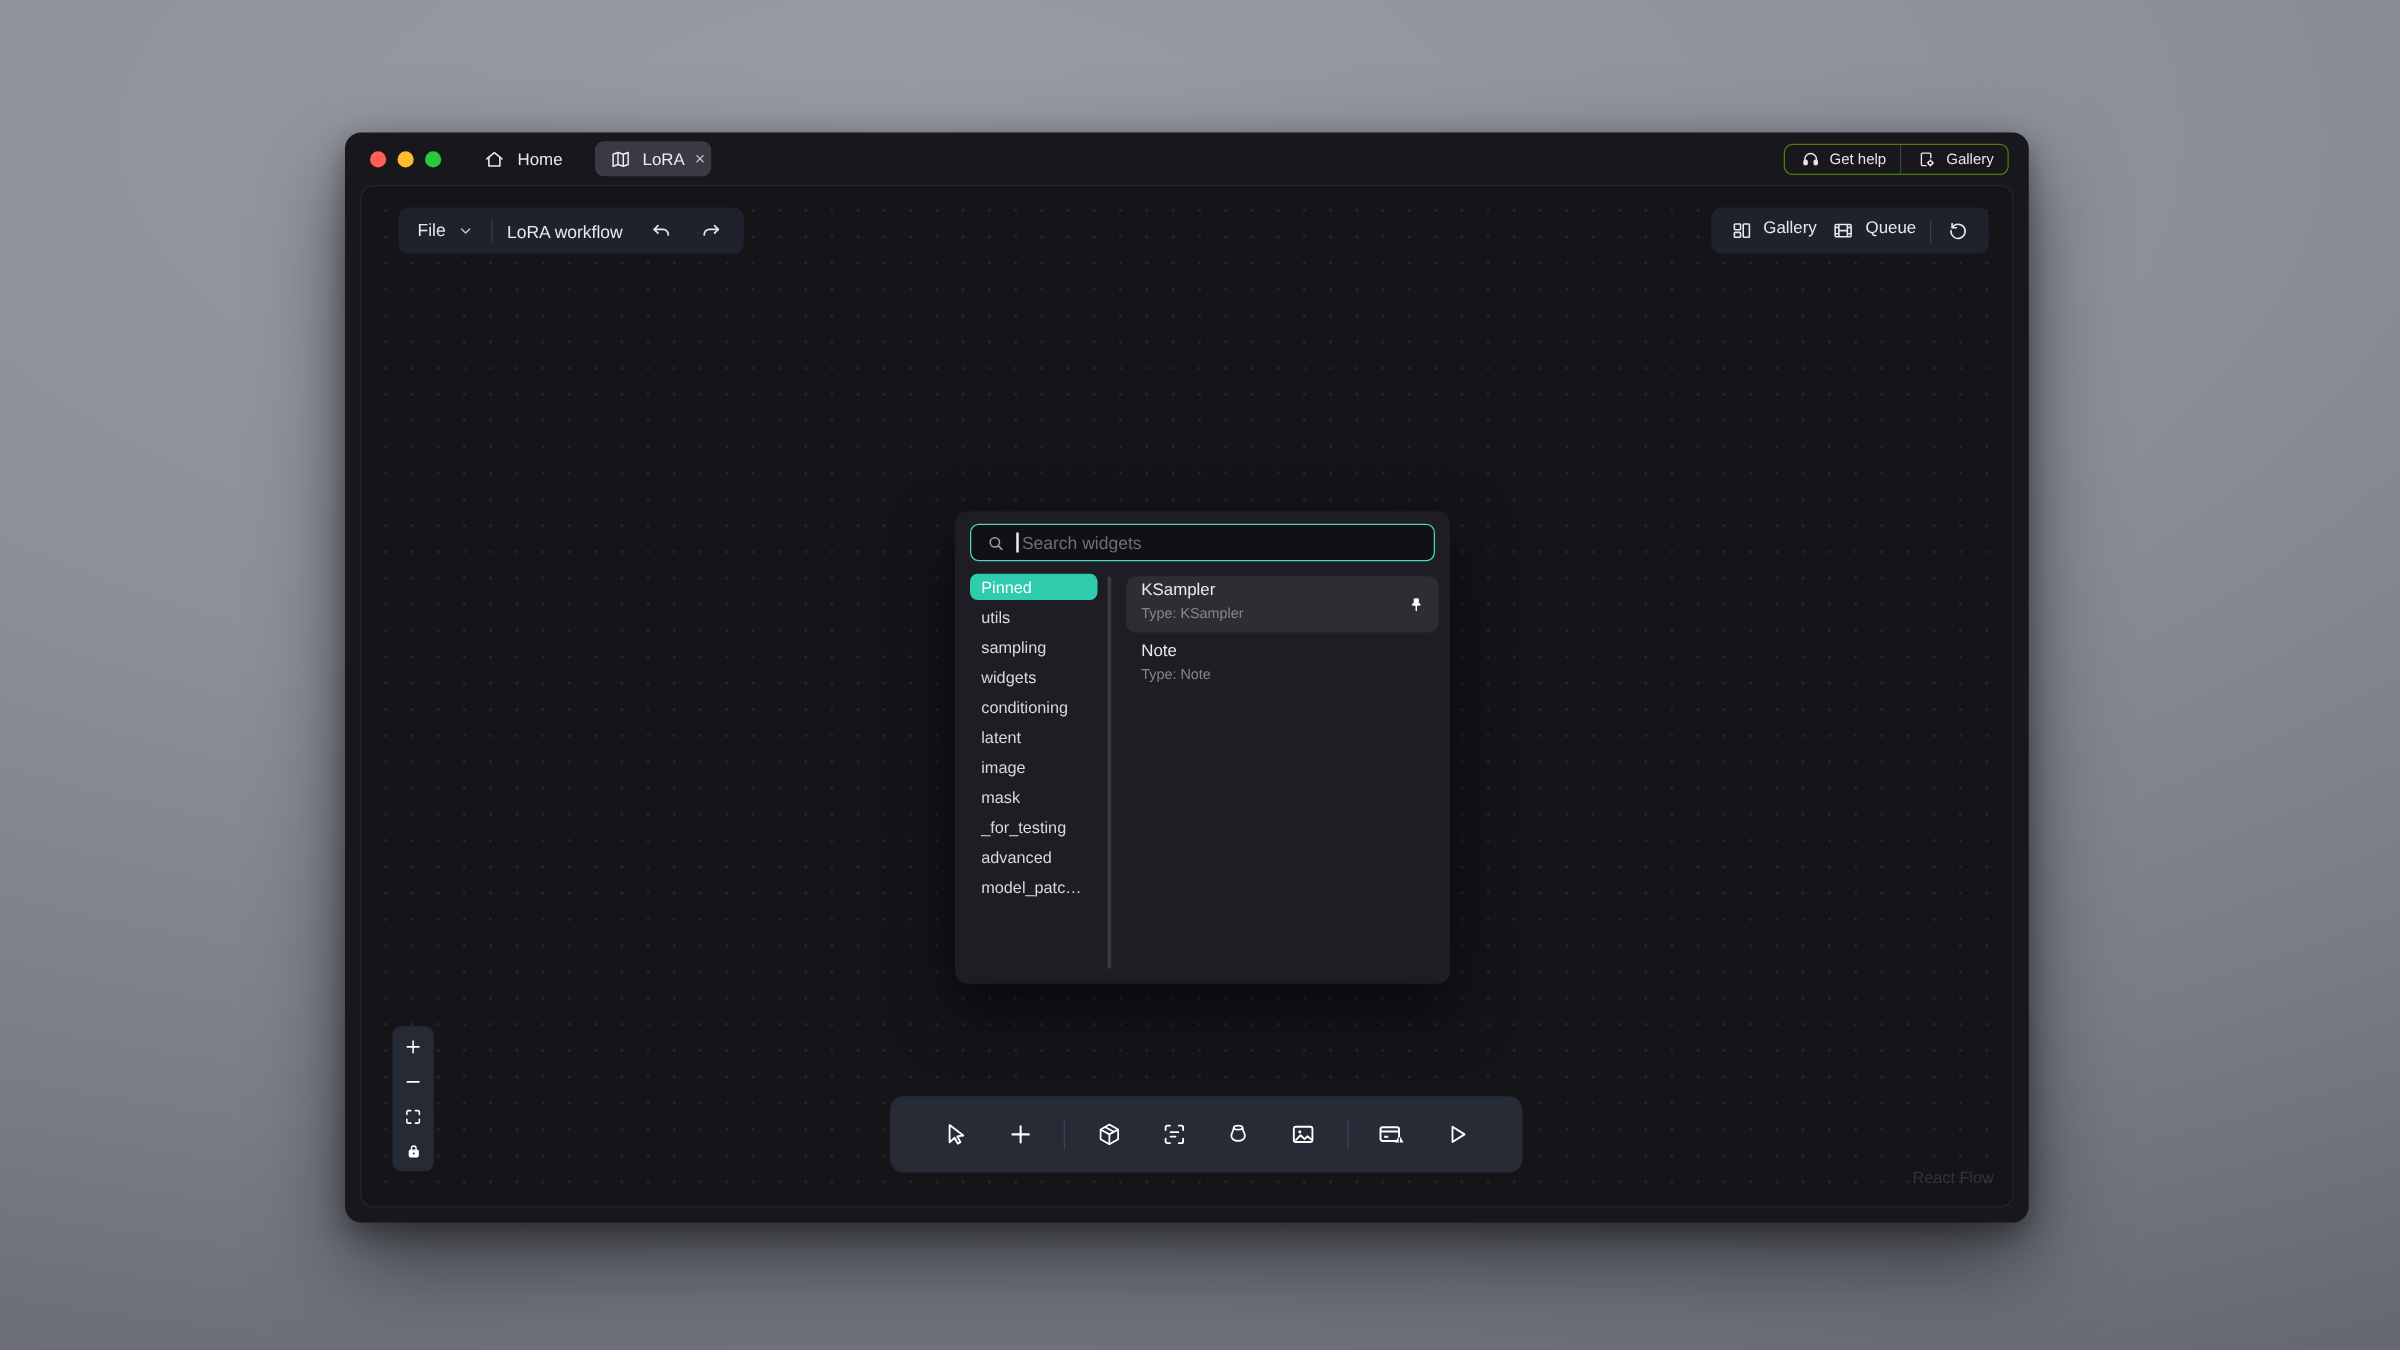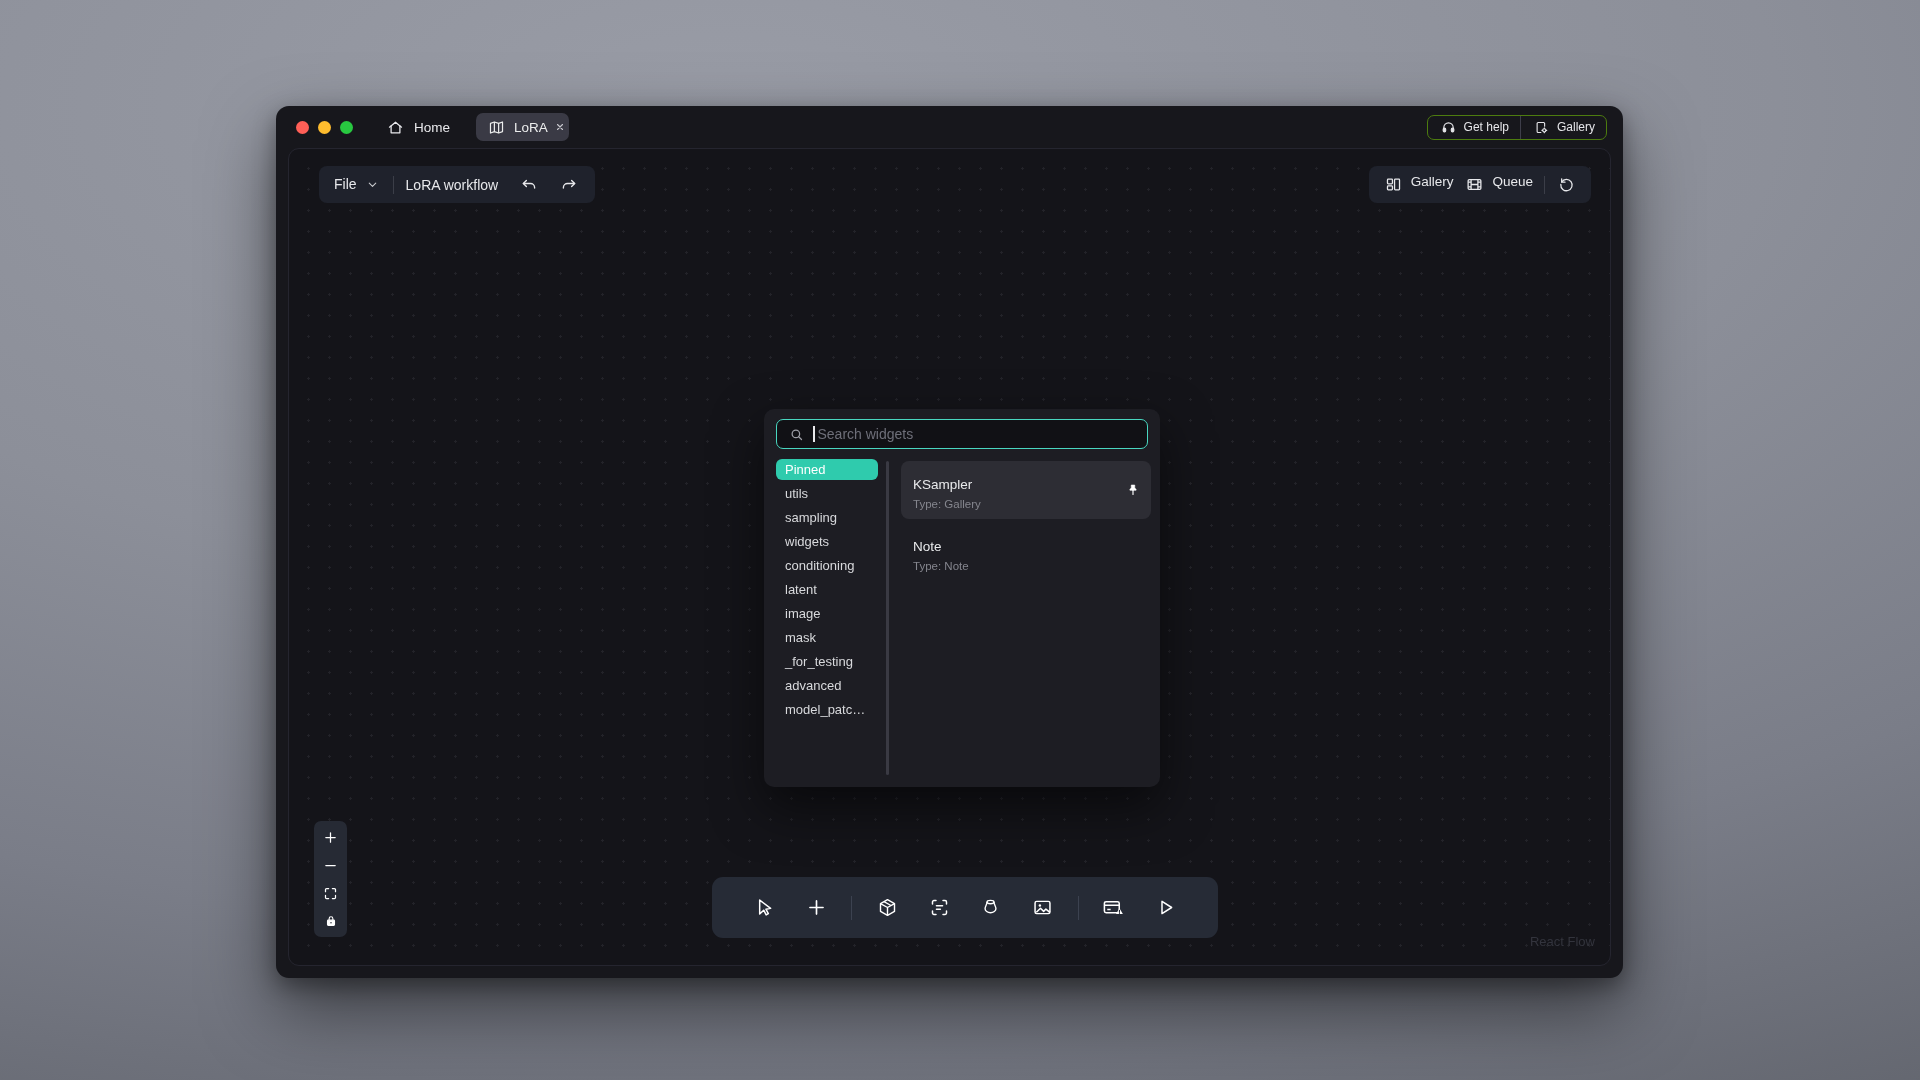--- a/index.html
+++ b/index.html
@@ -59,21 +59,21 @@
   .caret { width:1.5px; height:16px; background:#e9e9ec; margin-right:-4px; }
 
   .cats { position:absolute; left:12px; top:50px; width:102px; }
   .cat { height:21px; margin-bottom:3px; display:flex; align-items:center;
     padding:0 9px; color:#d8d9dc; font-size:13px; border-radius:6px; white-space:nowrap; }
   .cat.selected { background:#2fcbad; color:#ffffff; }
   .cat-scrollbar { position:absolute; left:122px; top:52px; width:3px; height:314px;
     background:#3a3a43; border-radius:2px; }
 
   .results { position:absolute; left:137px; right:9px; top:52px; }
-  .result { border-radius:8px; padding:16px 12px 9px; margin-bottom:4px; position:relative; }
+  .result { border-radius:8px; padding:3px 12px 9px; margin-bottom:4px; position:relative; }
   .result.highlight { background:#2d2d34; }
   .result-name { color:#e9eaec; font-size:13.5px; }
   .result-type { color:#85868e; font-size:11.5px; margin-top:6px; }
   .pin { position:absolute; right:11px; top:50%; transform:translateY(-50%);
     color:#ffffff; display:flex; }
 
   
   .controls { position:absolute; left:25px; bottom:28px; width:33px;
     background:#262a34; border-radius:7px; padding:2px 0;
     display:flex; flex-direction:column; }
@@ -233,21 +233,21 @@
           <div class="cat">mask</div>
           <div class="cat">_for_testing</div>
           <div class="cat">advanced</div>
           <div class="cat">model_patc…</div>
         </div>
         <div class="cat-scrollbar"></div>
 
         <div class="results">
           <div class="result highlight">
             <div class="result-name">KSampler</div>
-            <div class="result-type">Type: Gallery</div>
+            <div class="result-type">Type: KSampler</div>
             <span class="pin">
               <svg width="14" height="14" viewBox="0 0 24 24" fill="#ffffff" stroke="#ffffff" stroke-width="1" stroke-linejoin="round">
                 <path d="M9 3.5h6v5l2.3 2.3v1.7H6.7v-1.7L9 8.5z"></path>
                   <path d="M12 12.5v7" stroke-width="2" stroke-linecap="round"></path>
               </svg>
             </span>
           </div>
           <div class="result">
             <div class="result-name">Note</div>
             <div class="result-type">Type: Note</div>

